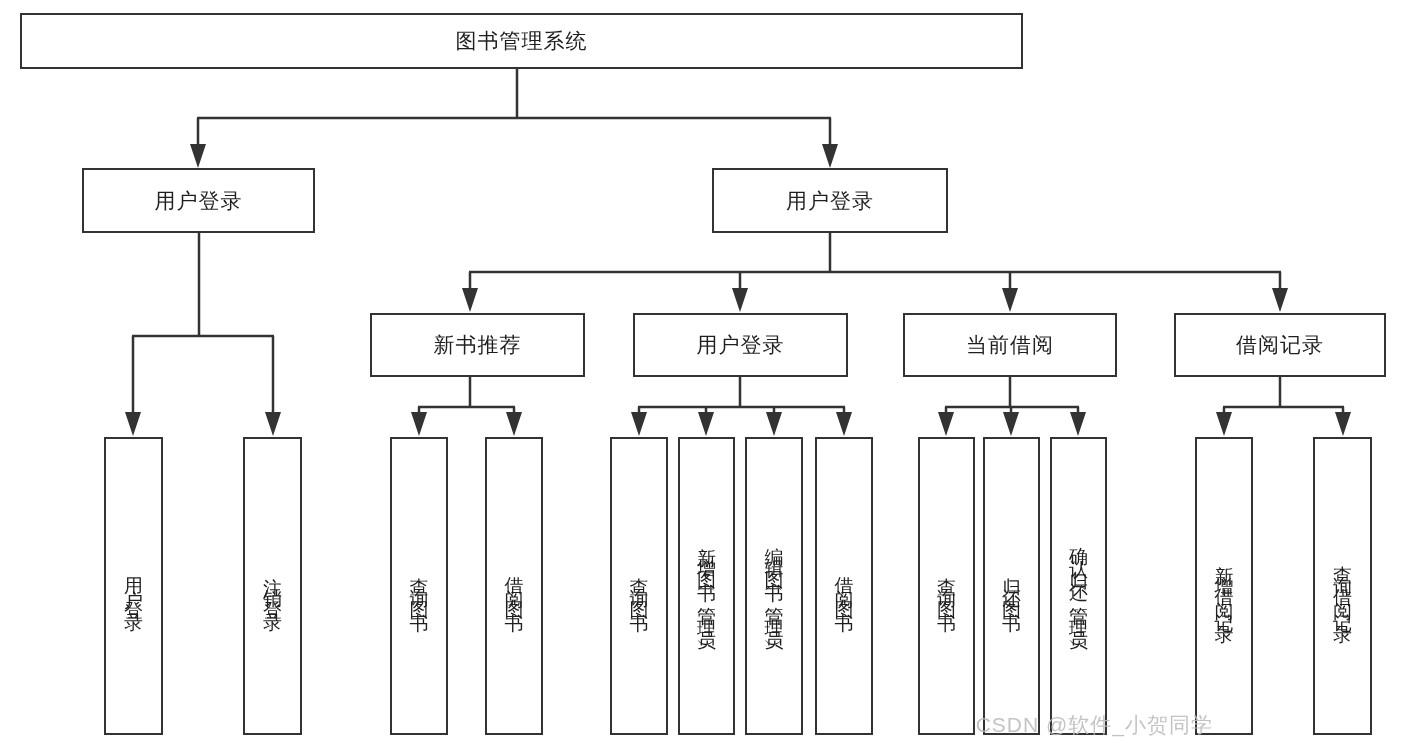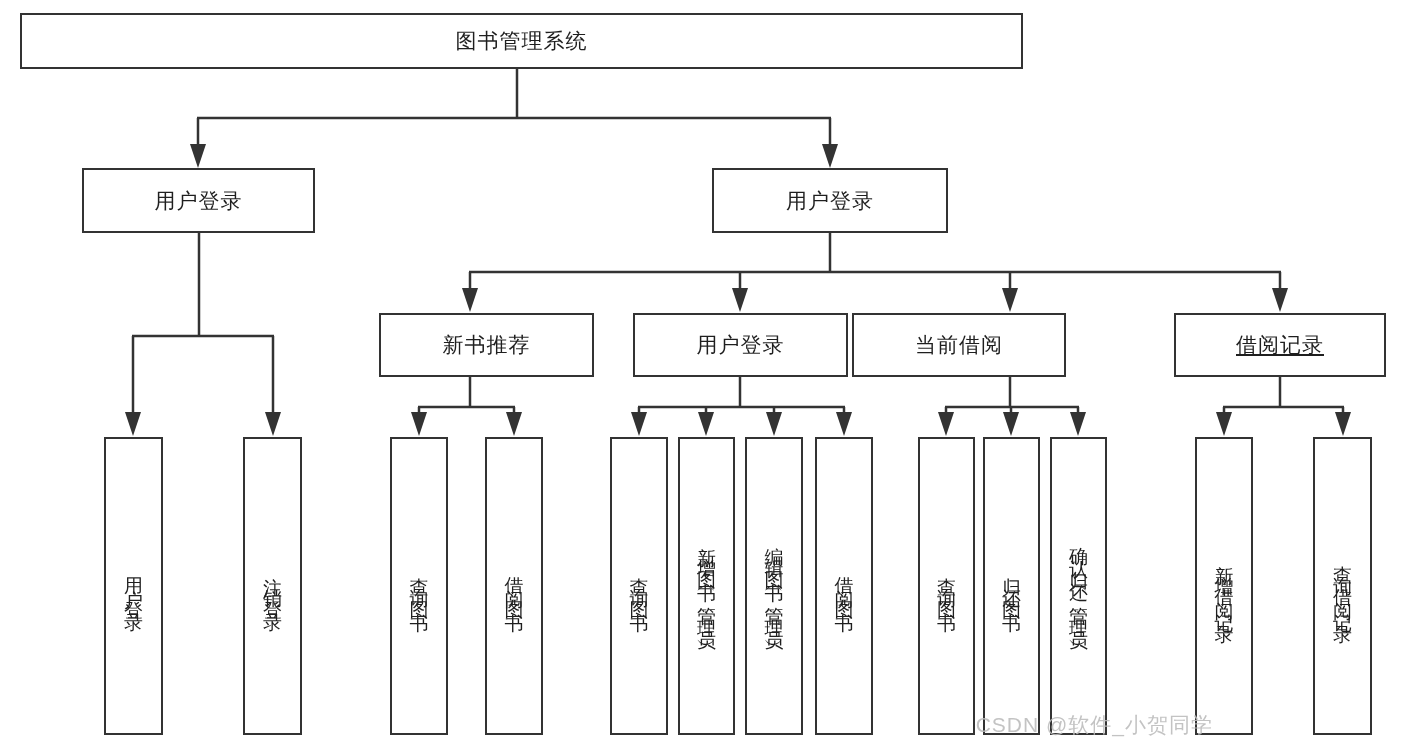--- a/index.html
+++ b/index.html
@@ -108,30 +108,30 @@
     <span>图书管理系统</span>
   </div>
 
   <div class="node hbox" style="left:82px;top:168px;width:233px;height:65px;">
     <span>用户登录</span>
   </div>
   <div class="node hbox" style="left:712px;top:168px;width:236px;height:65px;">
     <span>用户登录</span>
   </div>
 
-  <div class="node hbox" style="left:379px;top:313px;width:215px;height:64px;">
+  <div class="node hbox" style="left:370px;top:313px;width:215px;height:64px;">
     <span>新书推荐</span>
   </div>
   <div class="node hbox" style="left:633px;top:313px;width:215px;height:64px;">
     <span>用户登录</span>
   </div>
-  <div class="node hbox" style="left:852px;top:313px;width:214px;height:64px;">
+  <div class="node hbox" style="left:903px;top:313px;width:214px;height:64px;">
     <span>当前借阅</span>
   </div>
-  <div class="node hbox" style="left:1174px;top:313px;width:212px;height:64px;text-decoration:underline;">
+  <div class="node hbox" style="left:1174px;top:313px;width:212px;height:64px;">
     <span>借阅记录</span>
   </div>
 
   <div class="node vbox" style="left:104px;width:59px;">
     <span class="vtext">用户登录</span>
   </div>
   <div class="node vbox" style="left:243px;width:59px;">
     <span class="vtext">注销登录</span>
   </div>
   <div class="node vbox" style="left:390px;width:58px;">

